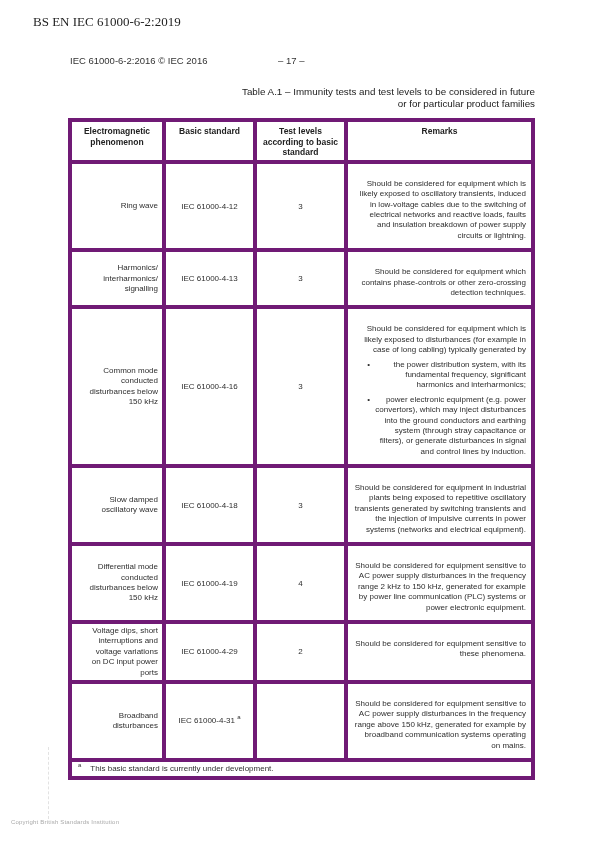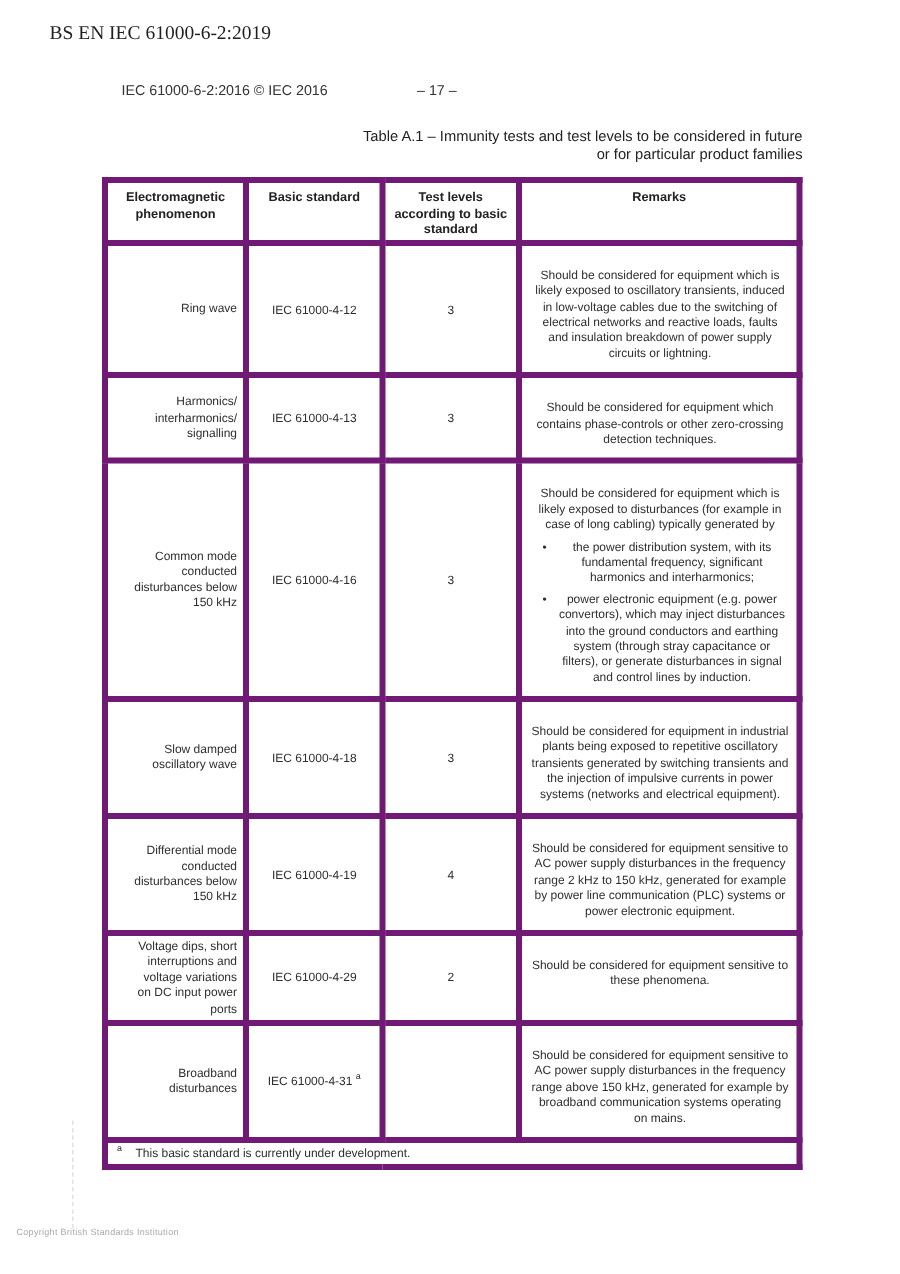--- a/index.html
+++ b/index.html
@@ -5,39 +5,39 @@
   * { margin:0; padding:0; box-sizing:border-box; }
   html,body { width:600px; height:849px; background:#ffffff; overflow:hidden;
               font-family:"Liberation Sans", sans-serif; color:#2e2e2e; }
   .page { position:relative; width:486px; height:849px; background:#ffffff; }
 
   .doc-ref { position:absolute; left:33px; top:14px;
              font-family:"Liberation Serif", serif; font-size:13px; color:#1f1f1f; }
 
   .runhead { position:absolute; left:0; top:55px; width:600px; height:14px;
              font-size:9.5px; color:#333; }
-  .runhead .rh-left { position:absolute; left:70px; top:0;margin-left:11px; }
+  .runhead .rh-left { position:absolute; left:70px; top:0; }
   .runhead .rh-page { position:absolute; left:278px; top:0; }
 
   .tbl-title { position:absolute; left:68px; top:86px; width:467px;
                text-align:right; font-size:9.8px; font-weight:normal;
                line-height:1.25; color:#222; }
 
   table.immunity { position:absolute; left:68px; top:118px; width:467px;
                    border-collapse:collapse; table-layout:fixed; }
   table.immunity td, table.immunity th { border:4px solid #701a75; }
   thead th { font-size:8.5px; font-weight:bold; text-align:center;
              vertical-align:top; padding:4px 2px 2px 2px; line-height:1.25;
              height:36px; color:#222; }
   td.c-phen { font-size:8px; line-height:1.3; vertical-align:middle;
               text-align:right; padding:2px 4px 2px 5px; white-space:pre-line; }
   td.c-std  { font-size:8px; vertical-align:middle; text-align:center; padding:2px; }
   td.c-lvl  { font-size:8px; vertical-align:middle; text-align:center; padding:2px; }
   td.c-rem  { font-size:8px; line-height:1.3; vertical-align:top;
-              text-align:center; padding:15px 5px 3px 6px; }
+              text-align:right; padding:15px 5px 3px 6px; }
   td.c-rem .rpara  { margin-bottom:4px; }
   td.c-rem .bullet { display:flex; margin-bottom:4px; padding-left:2px; }
   td.c-rem .bullet .bmark { flex:0 0 14px; }
   td.c-rem .bullet .btext { flex:1; }
   sup { font-size:6px; vertical-align:super; line-height:0; }
   tr.footnote-row { height:18px; }
   tr.footnote-row td { font-size:8px; padding:2px 5px 3px 6px; vertical-align:middle; }
   tr.footnote-row sup { margin-right:9px; }
 
   .v-mark { position:absolute; left:48px; top:747px; height:72px; width:0;

